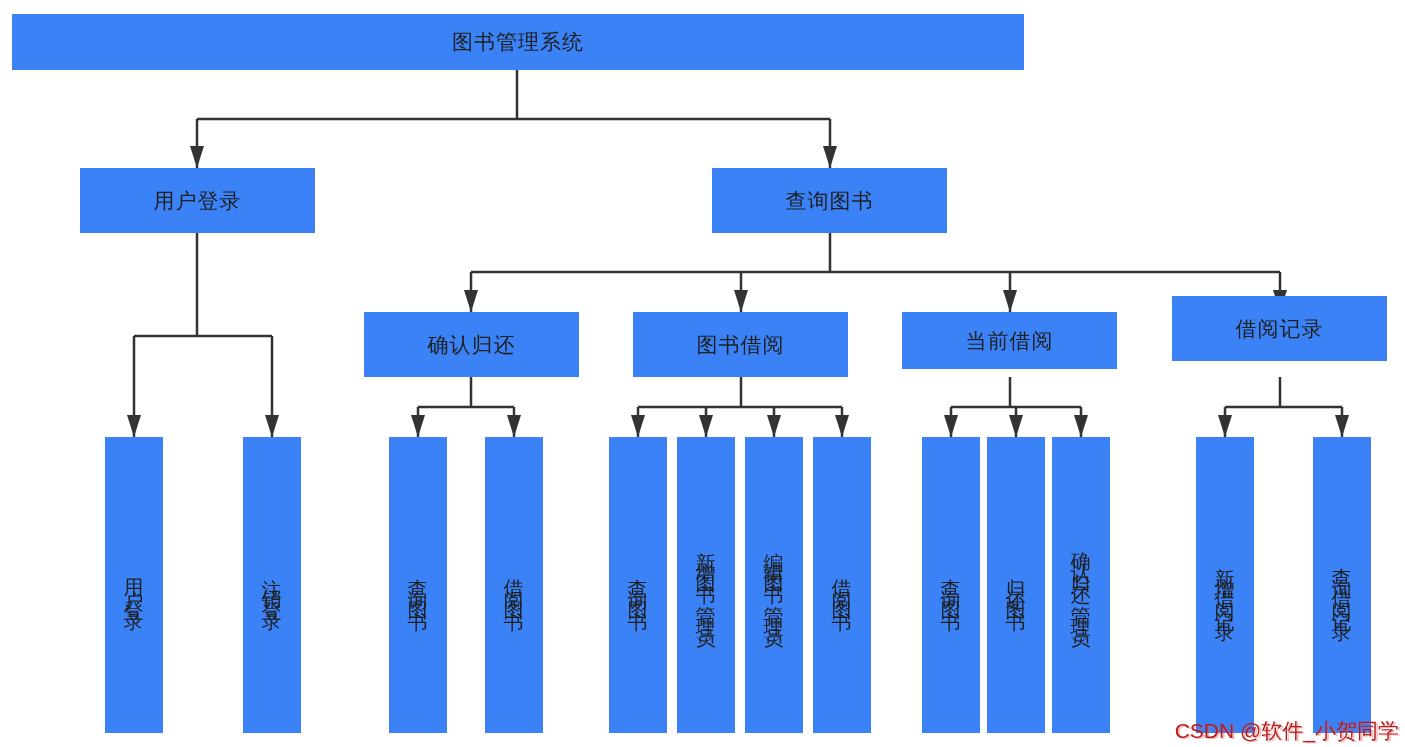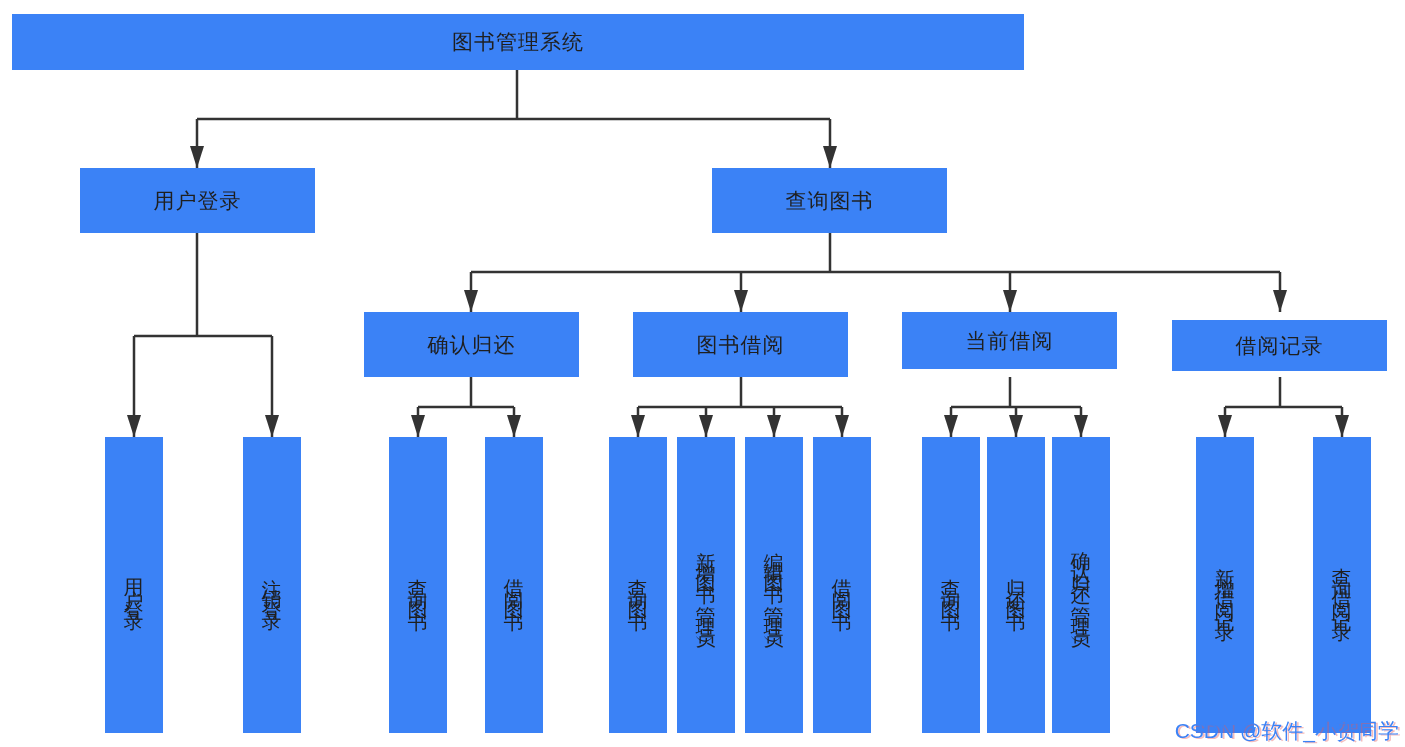--- a/index.html
+++ b/index.html
@@ -30,32 +30,32 @@
     line-height:1;
     white-space:nowrap;
   }
   
   .n-root{left:12px;top:14px;width:1012px;height:56px;}
   .n-l2a{left:80px;top:168px;width:235px;height:65px;}
   .n-l2b{left:712px;top:168px;width:235px;height:65px;}
   .n-l3a{left:364px;top:312px;width:215px;height:65px;}
   .n-l3b{left:633px;top:312px;width:215px;height:65px;}
   .n-l3c{left:902px;top:312px;width:215px;height:57px;}
-  .n-l3d{left:1172px;top:320px;width:215px;height:51px;}
+  .n-l3d{left:1172px;top:296px;width:215px;height:65px;}
   .leaf{top:437px;width:58px;height:296px;}
   .n-ul1{left:105px;} .n-ul2{left:243px;}
   .n-nb1{left:389px;} .n-nb2{left:485px;}
   .n-bb1{left:609px;} .n-bb2{left:677px;} .n-bb3{left:745px;} .n-bb4{left:813px;}
   .n-cb1{left:922px;} .n-cb2{left:987px;} .n-cb3{left:1052px;}
   .n-br1{left:1196px;} .n-br2{left:1313px;}
   .watermark{
     position:absolute;
     right:6px;bottom:2px;
     font-size:21px;
-    color:#3b82f6;
+    color:#b91c1c;
     text-shadow:2px 1px 0 rgba(231,87,87,0.40);
     white-space:nowrap;
   }
 </style>
 </head>
 <body>
 
 <div class="canvas">
 
   <svg class="connectors" viewBox="0 0 1405 747" xmlns="http://www.w3.org/2000/svg">

